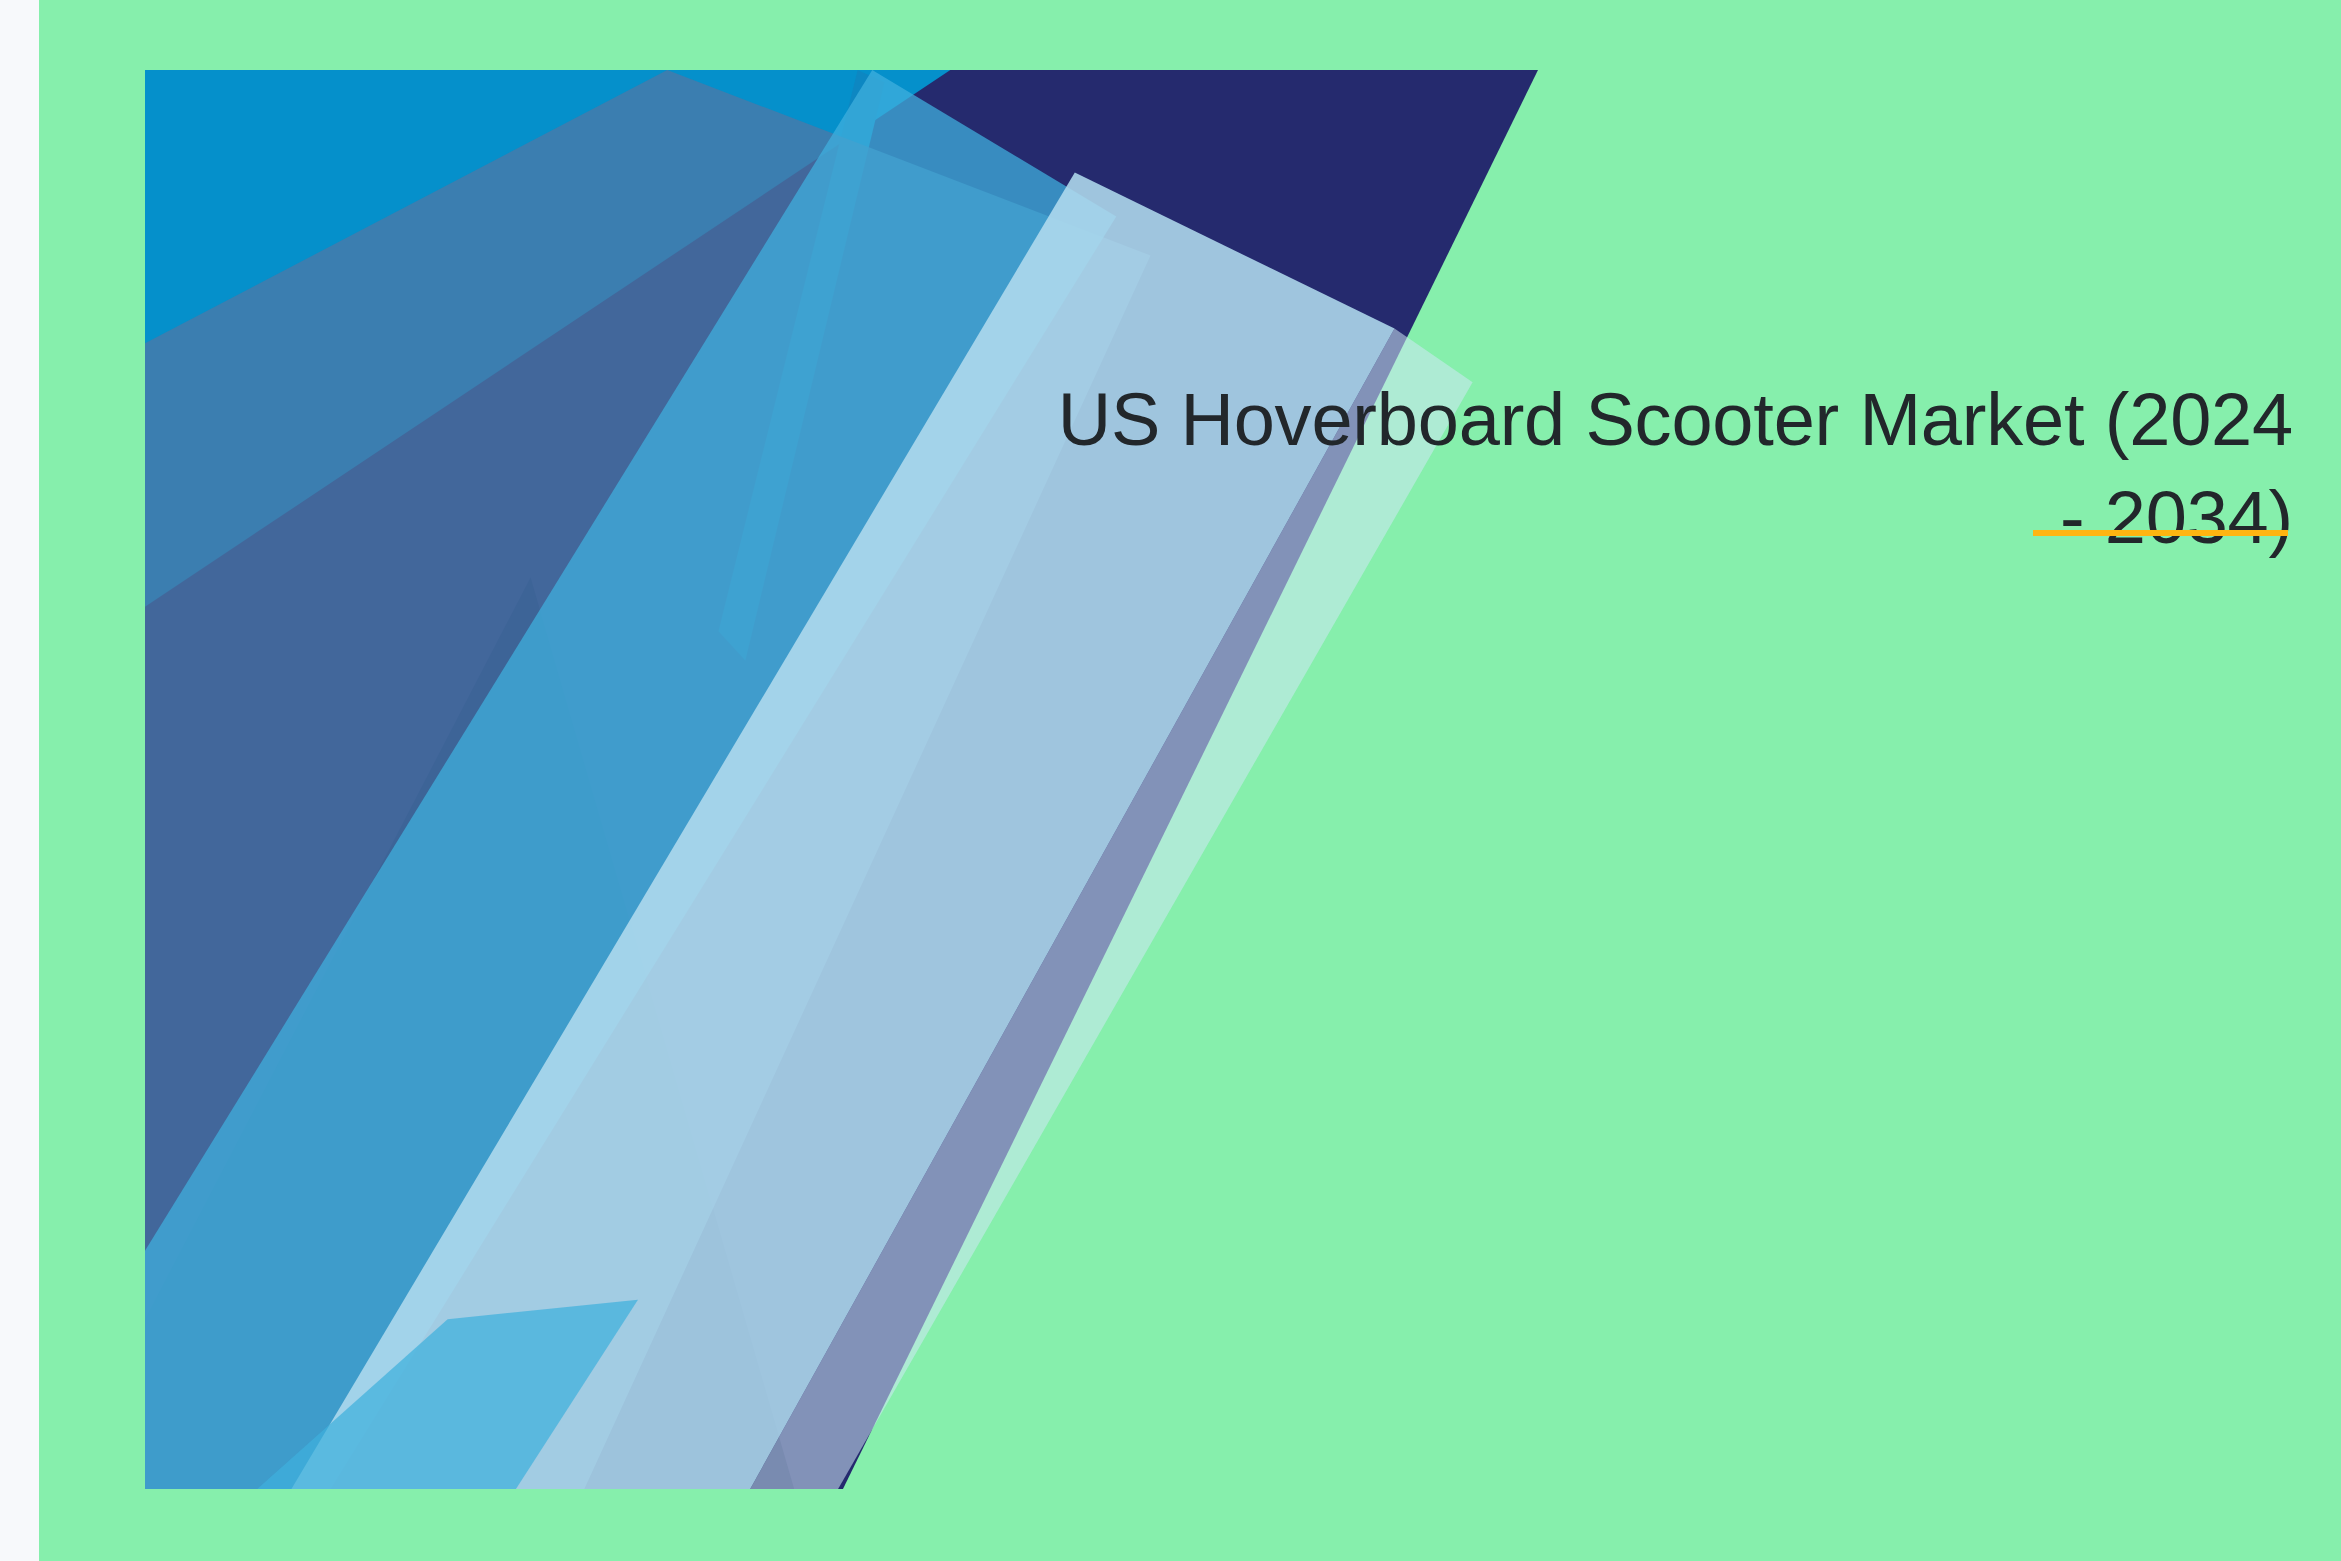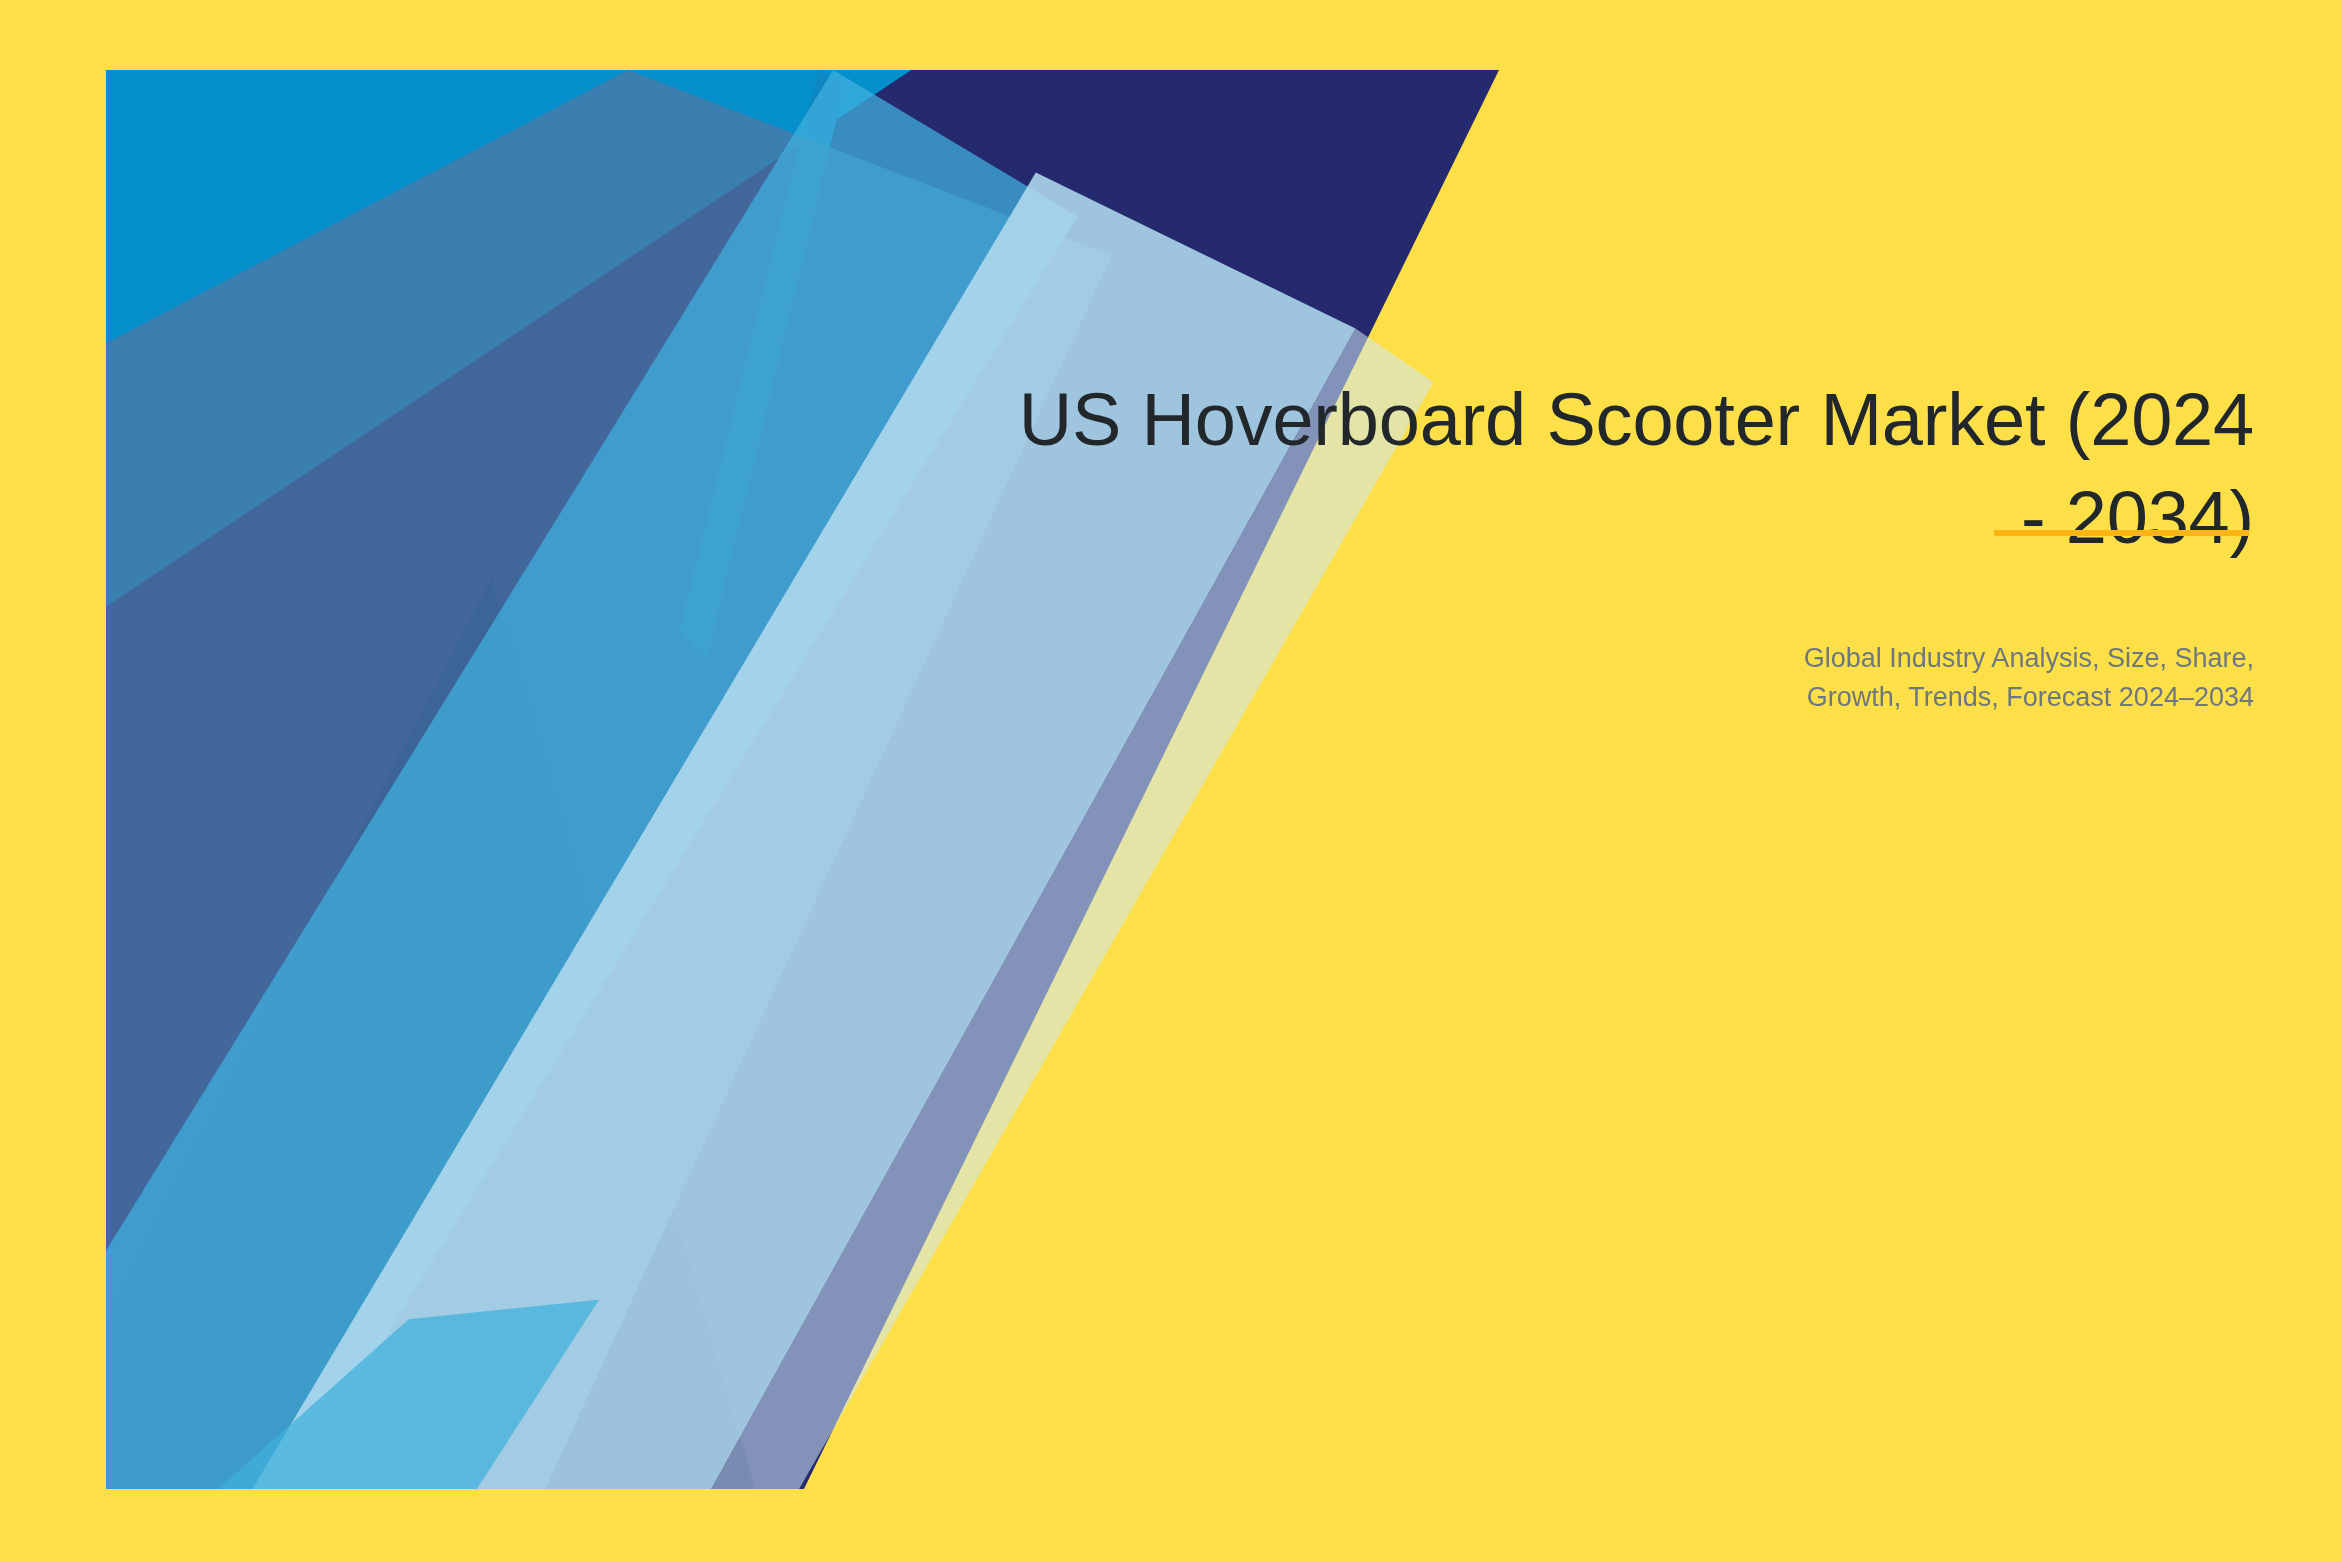--- a/index.html
+++ b/index.html
@@ -73,21 +73,21 @@
     font-size: 27px;
     line-height: 1.42;
     font-weight: 400;
     color: #6e7780;
     white-space: pre-line;
   }
 </style>
 </head>
 <body>
 
-<div id="cover" style="background: #fde047;">
+<div id="cover" style="background: #86efac; margin-left: 39px;">
 
   <div id="artwork">
     <svg viewBox="0 0 2854 2908" preserveAspectRatio="none">
 
       <polygon points="0,0 2140,0 0,2908" fill="#0590cb"></polygon>
 
       <polygon points="1650,0 2854,0 1430,2908 0,2908 0,1100" fill="#252a6e"></polygon>
 
       <polygon points="790,1040 1330,2908 0,2908 0,2560" fill="#101b5c"></polygon>
 
@@ -102,20 +102,18 @@
       <polygon points="2560,530 2720,640 1420,2908 1240,2908" fill="#cfe8f5" opacity="0.55"></polygon>
 
       <polygon points="230,2908 760,2908 1010,2520 620,2560" fill="#3fb0dd" opacity="0.72"></polygon>
 
     </svg>
   </div>
 
   <div id="text-block">
     <h1 id="cover-title" style="color: rgb(34, 39, 43);">US Hoverboard Scooter Market (2024
 - 2034)</h1>
-    <p id="cover-subtitle" style="color: rgb(110, 119, 128);">Global Industry Analysis, Size, Share,
-Growth, Trends, Forecast 2024–2034</p>
   </div>
 
   <div id="title-rule" style="background: rgb(255, 181, 17);"></div>
 
 </div>
 
 
 </body></html>

